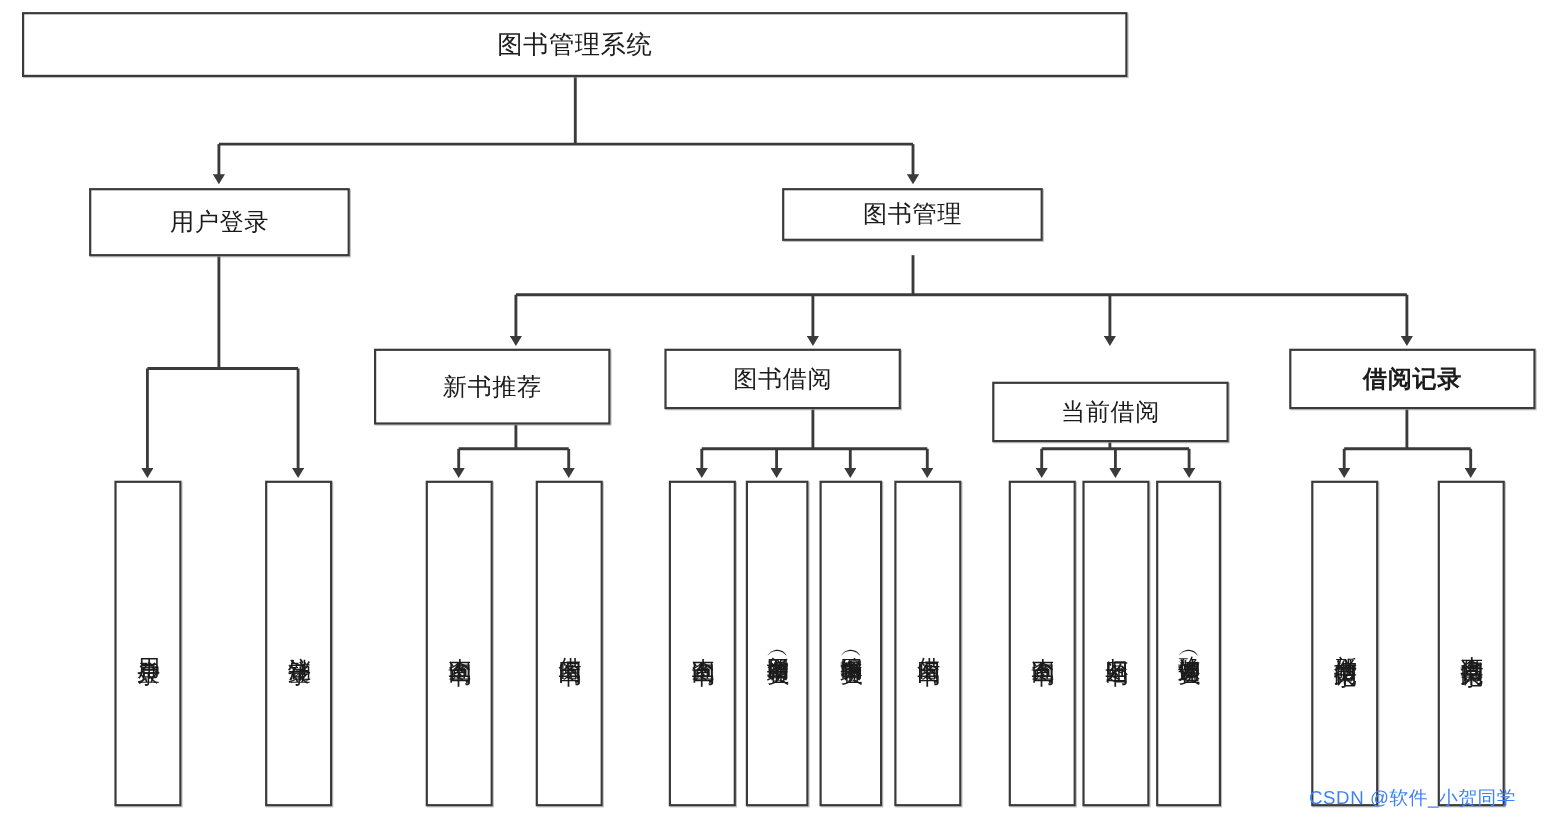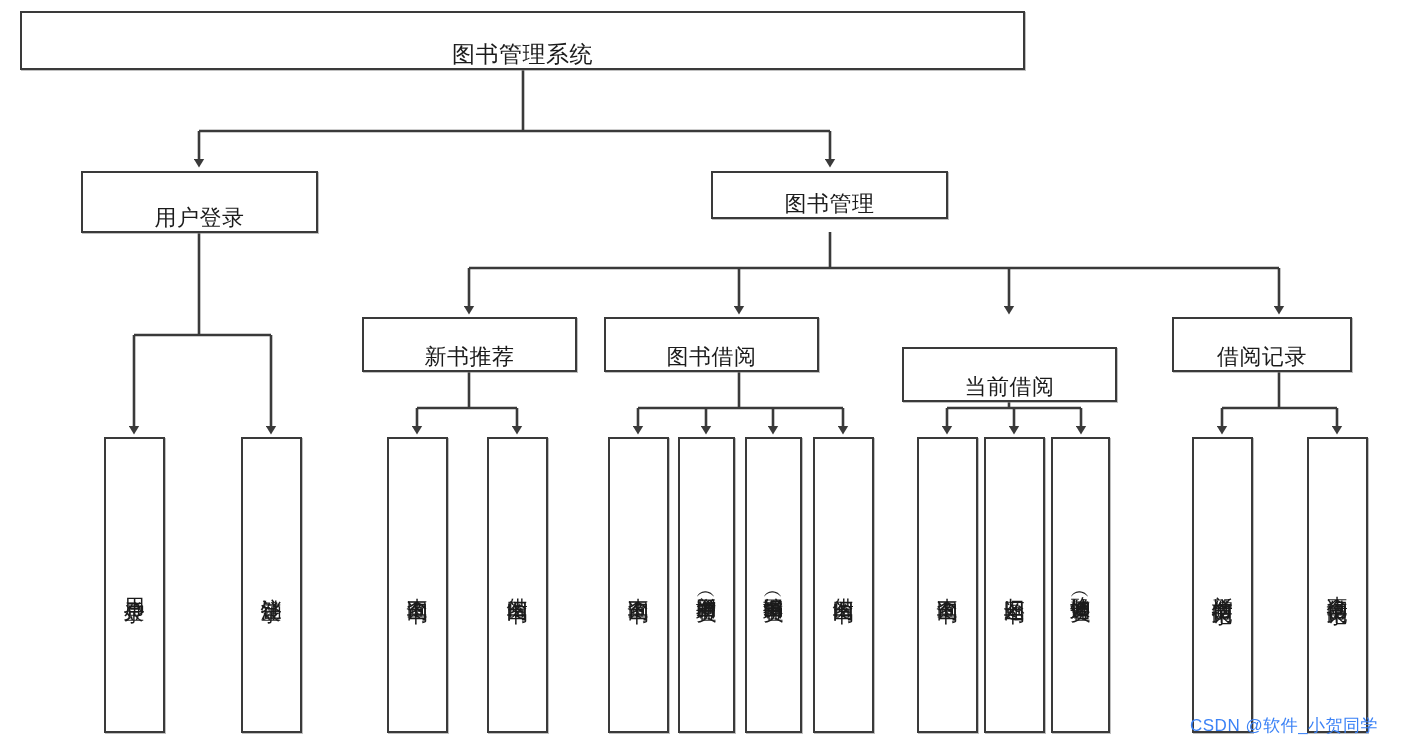--- a/index.html
+++ b/index.html
@@ -24,21 +24,21 @@
     width: 1405px;
     height: 747px;
     pointer-events: none;
   }
   .node {
     position: absolute;
     box-sizing: border-box;
     border: 2px solid #3a3a3a;
     background: #ffffff;
     display: flex;
-    align-items: flex-end;
+    align-items: center;
     justify-content: center;
     box-shadow: 1px 1px 0 0 rgba(140,140,140,0.55);
   }
   .node .label {
     color: #1b1b1b;
     line-height: 1.18;
     text-align: center;
     white-space: nowrap;
   }
   .node.horiz .label {
@@ -134,30 +134,30 @@
     <span class="label">图书管理系统</span>
   </div>
 
   <div class="node horiz" style="left:81px; top:171px; width:237px; height:62px;">
     <span class="label">用户登录</span>
   </div>
   <div class="node horiz" style="left:711px; top:171px; width:237px; height:48px;">
     <span class="label">图书管理</span>
   </div>
 
-  <div class="node horiz" style="left:362px; top:317px; width:215px; height:55px;">
+  <div class="node horiz" style="left:340px; top:317px; width:215px; height:69px;">
     <span class="label">新书推荐</span>
   </div>
   <div class="node horiz" style="left:604px; top:317px; width:215px; height:55px;">
     <span class="label">图书借阅</span>
   </div>
   <div class="node horiz" style="left:902px; top:317px; width:215px; height:55px;margin-top:30px;">
     <span class="label">当前借阅</span>
   </div>
-  <div class="node horiz" style="left:1172px; top:317px; width:180px; height:55px;">
+  <div class="node horiz" style="left:1172px; top:317px; width:224px; height:55px;font-weight:bold;">
     <span class="label">借阅记录</span>
   </div>
 
   <div class="node vert" style="left:104px; top:437px; width:61px; height:296px;">
     <span class="label">用户登录</span>
   </div>
   <div class="node vert" style="left:241px; top:437px; width:61px; height:296px;">
     <span class="label">注销登录</span>
   </div>
 

